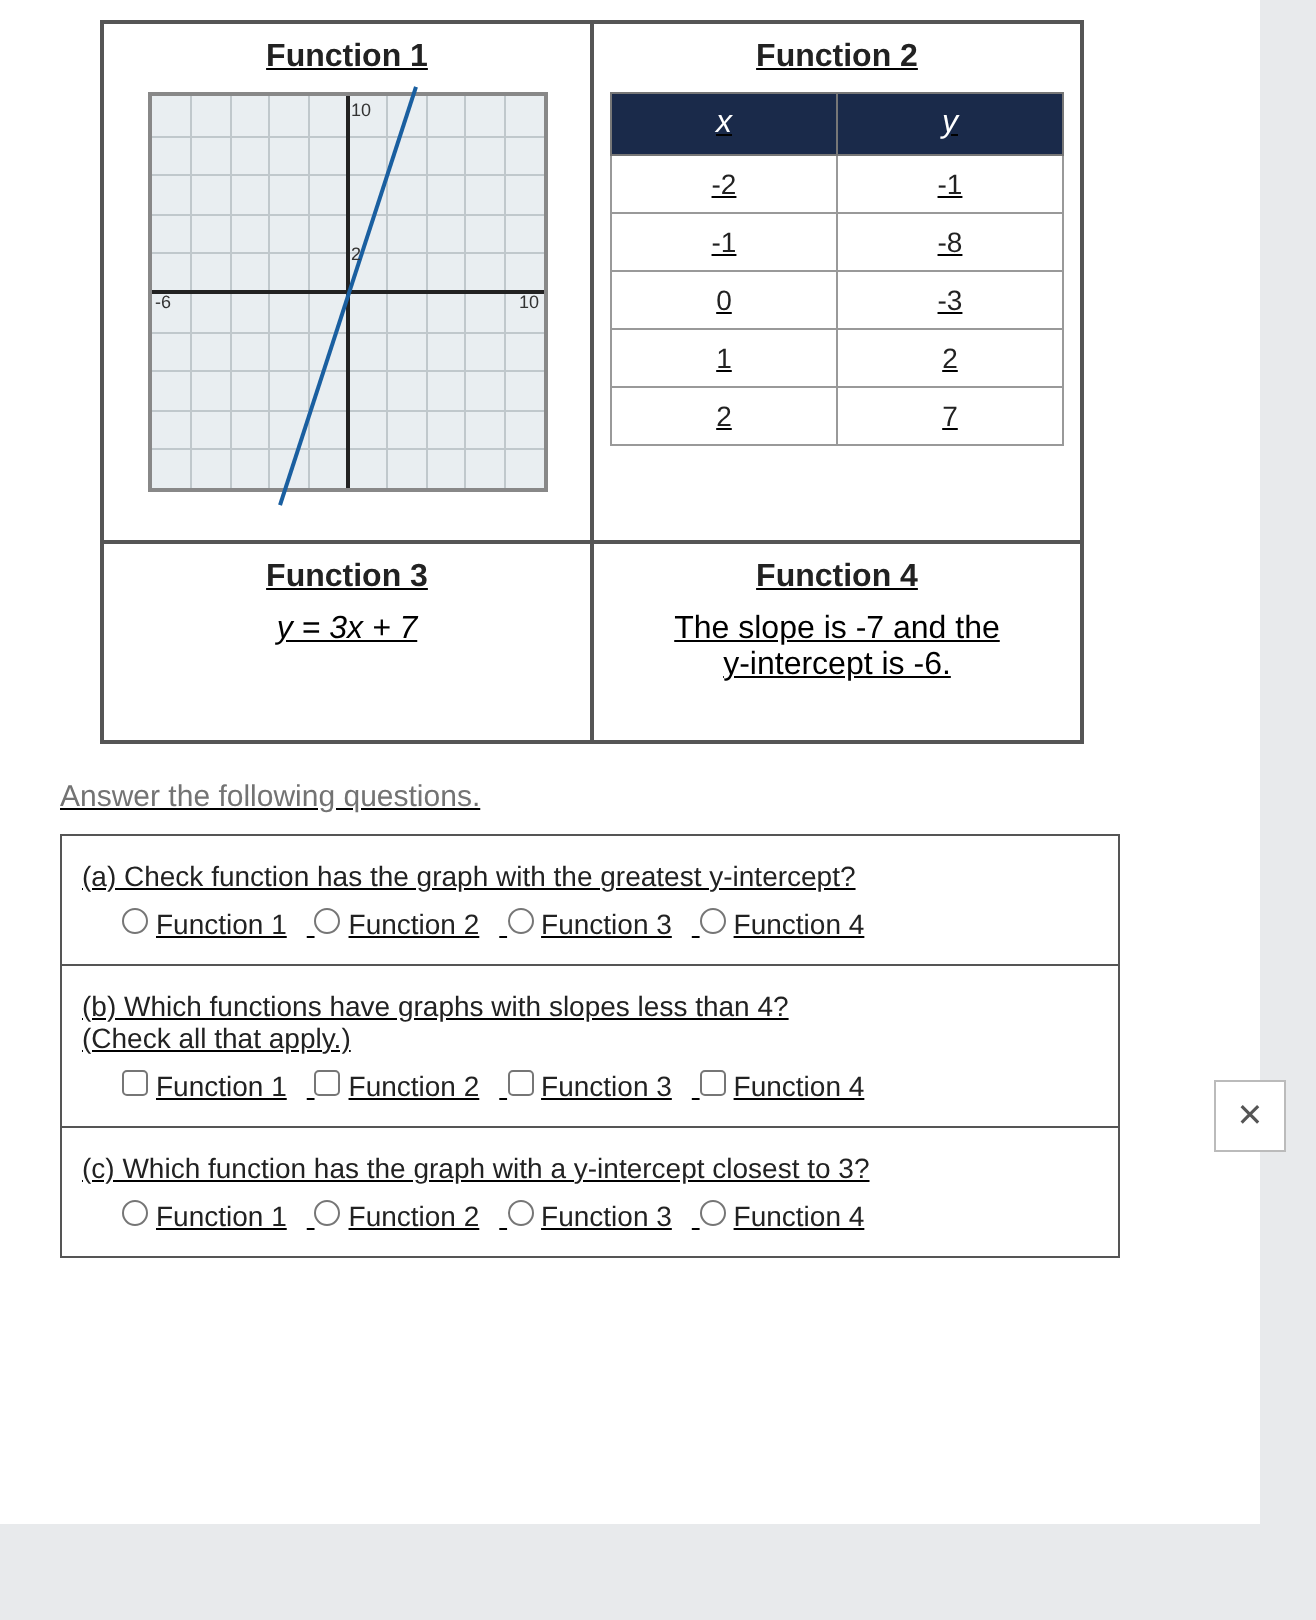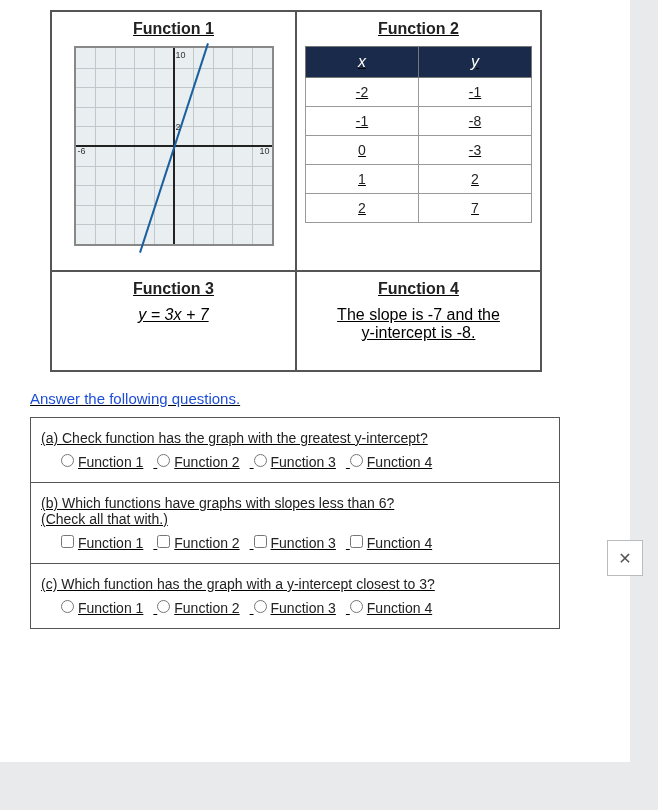--- a/index.html
+++ b/index.html
@@ -76,21 +76,21 @@
   .xy-table td {
     border: 1px solid #999;
     padding: 6px 18px;
     font-size: 14px;
     color: #222;
   }
   .eq { font-style: italic; }
   .answer-heading {
     margin: 18px 0 10px 0;
     font-size: 15px;
-    color: #1d4ed8;
+    color: #737373;
   }
   .q-table {
     border-collapse: collapse;
     width: 530px;
   }
   .q-table td {
     border: 1px solid #555;
     padding: 12px 10px;
     font-size: 14px;
     color: #222;
@@ -182,21 +182,21 @@
       </td>
     </tr>
     <tr>
       <td class="bot-cell">
         <div class="func-title">Function 3</div>
         <div class="eq">y = 3x + 7</div>
       </td>
       <td class="bot-cell">
         <div class="func-title">Function 4</div>
         <div>The slope is -7 and the</div>
-        <div>y-intercept is -8.</div>
+        <div>y-intercept is -6.</div>
       </td>
     </tr>
   </tbody>
     </table>
 
   <div class="answer-heading">Answer the following questions.</div>
 
   <table class="q-table">
     <tbody>
         <tr>
@@ -205,22 +205,22 @@
       <div class="opts">
         <label><input type="radio" name="qa" style=""><span>Function 1</span></label>
         <label><input type="radio" name="qa" style=""><span>Function 2</span></label>
         <label><input type="radio" name="qa" style=""><span>Function 3</span></label>
         <label><input type="radio" name="qa" style=""><span>Function 4</span></label>
       </div>
     </td>
         </tr>
     <tr>
           <td>
-      <div>(b) Which functions have graphs with slopes less than 6?</div>
-      <div>(Check all that with.)</div>
+      <div>(b) Which functions have graphs with slopes less than 4?</div>
+      <div>(Check all that apply.)</div>
       <div class="opts">
         <label><input type="checkbox" style=""><span>Function 1</span></label>
         <label><input type="checkbox" style=""><span>Function 2</span></label>
         <label><input type="checkbox" style=""><span>Function 3</span></label>
         <label><input type="checkbox" style=""><span>Function 4</span></label>
       </div>
     </td>
         </tr>
     <tr>
           <td>

